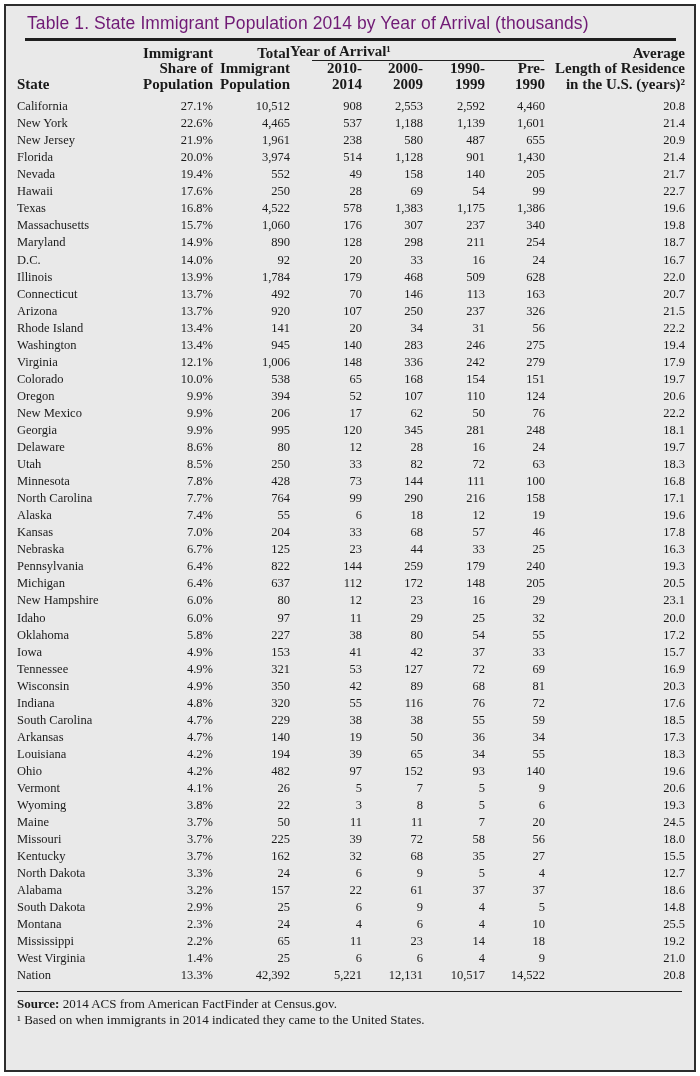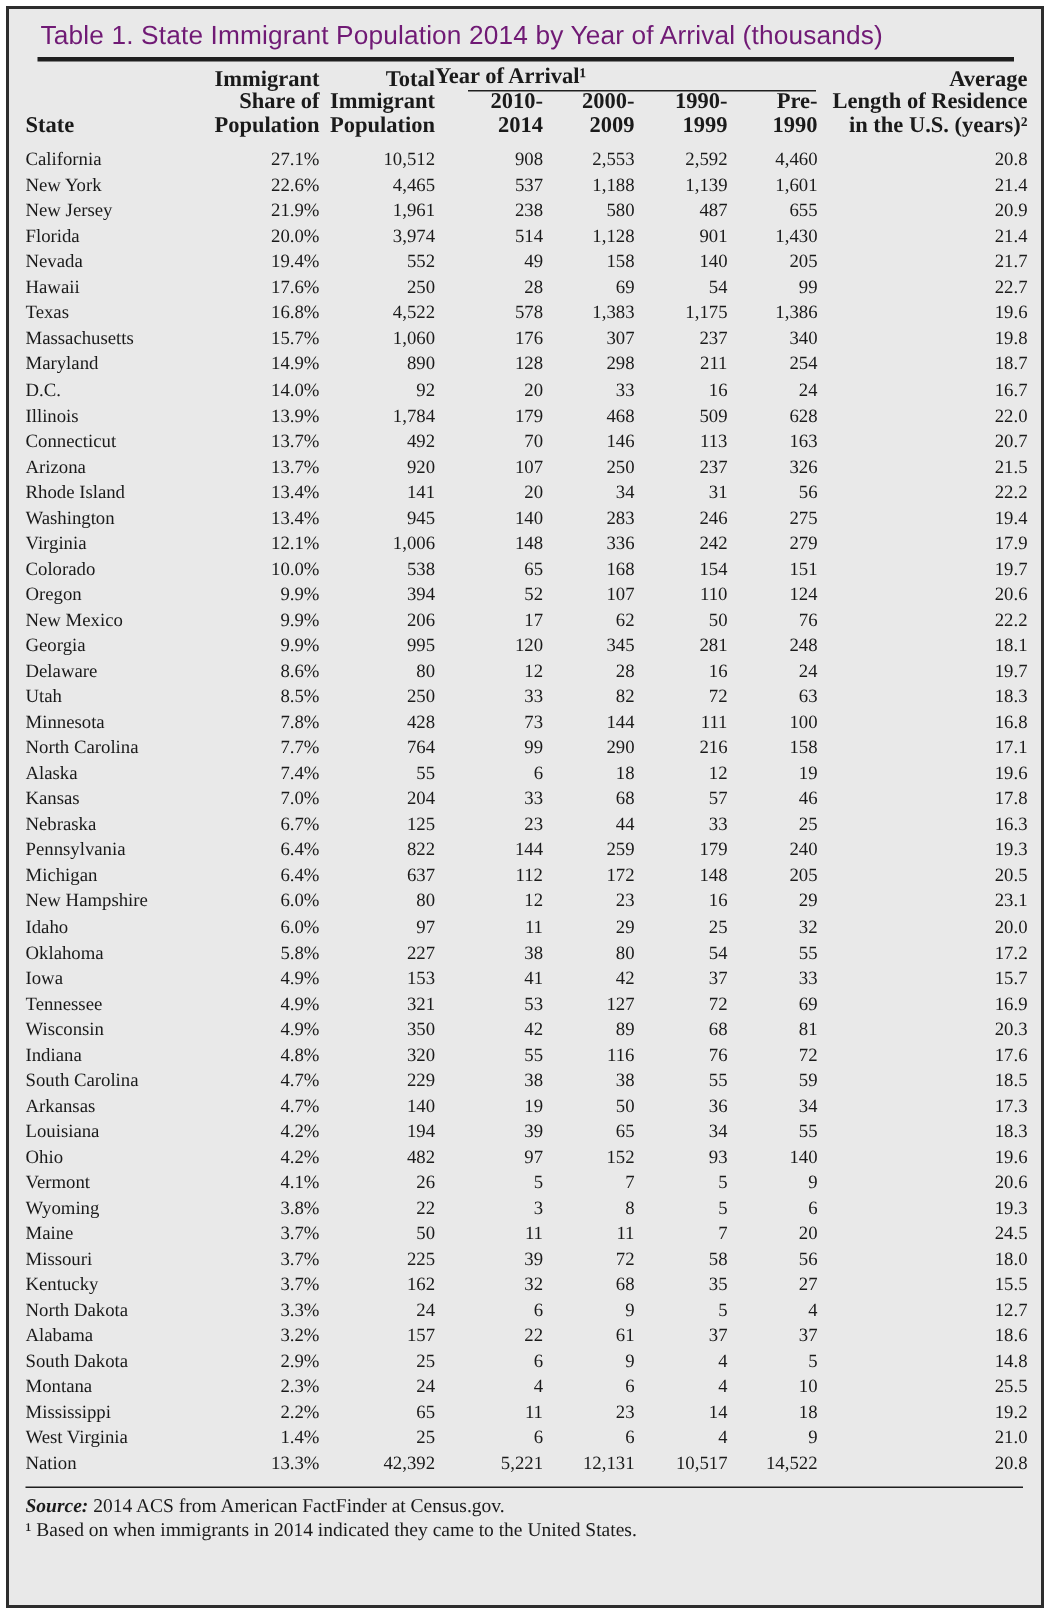--- a/index.html
+++ b/index.html
@@ -13,21 +13,21 @@
   th{font-weight:bold;font-size:15px;line-height:15.5px;padding:0;vertical-align:bottom;white-space:nowrap;}
   th.right, td.c-num{text-align:right;}
   th.left{text-align:left;margin-left:28px;}
   th.pad-b{padding-bottom:6px;}
   .ygroup-label{text-align:left;line-height:15px;}
   .ygroup-rule{height:1.6px;background:#1f1f1f;margin:1px 1px 0 22px;}
   td{font-size:12.5px;line-height:17.05px;height:17.05px;padding:0;white-space:nowrap;overflow:hidden;}
   td.c-state{text-align:left;}
   .foot-rule{height:1.6px;background:#1f1f1f;margin:6px 12px 0 11px;}
   .footnotes{font-size:13px;line-height:15.8px;padding:4px 14px 0 11px;}
-  .footnotes b{font-weight:bold;font-style:italic;}
+  .footnotes b{font-weight:bold;}
 </style>
 </head>
 <body>
 
 <div class="page">
   <div class="frame">
 
     <div class="title">Table 1. State Immigrant Population 2014 by Year of Arrival (thousands)</div>
     <div class="title-rule"></div>
 

